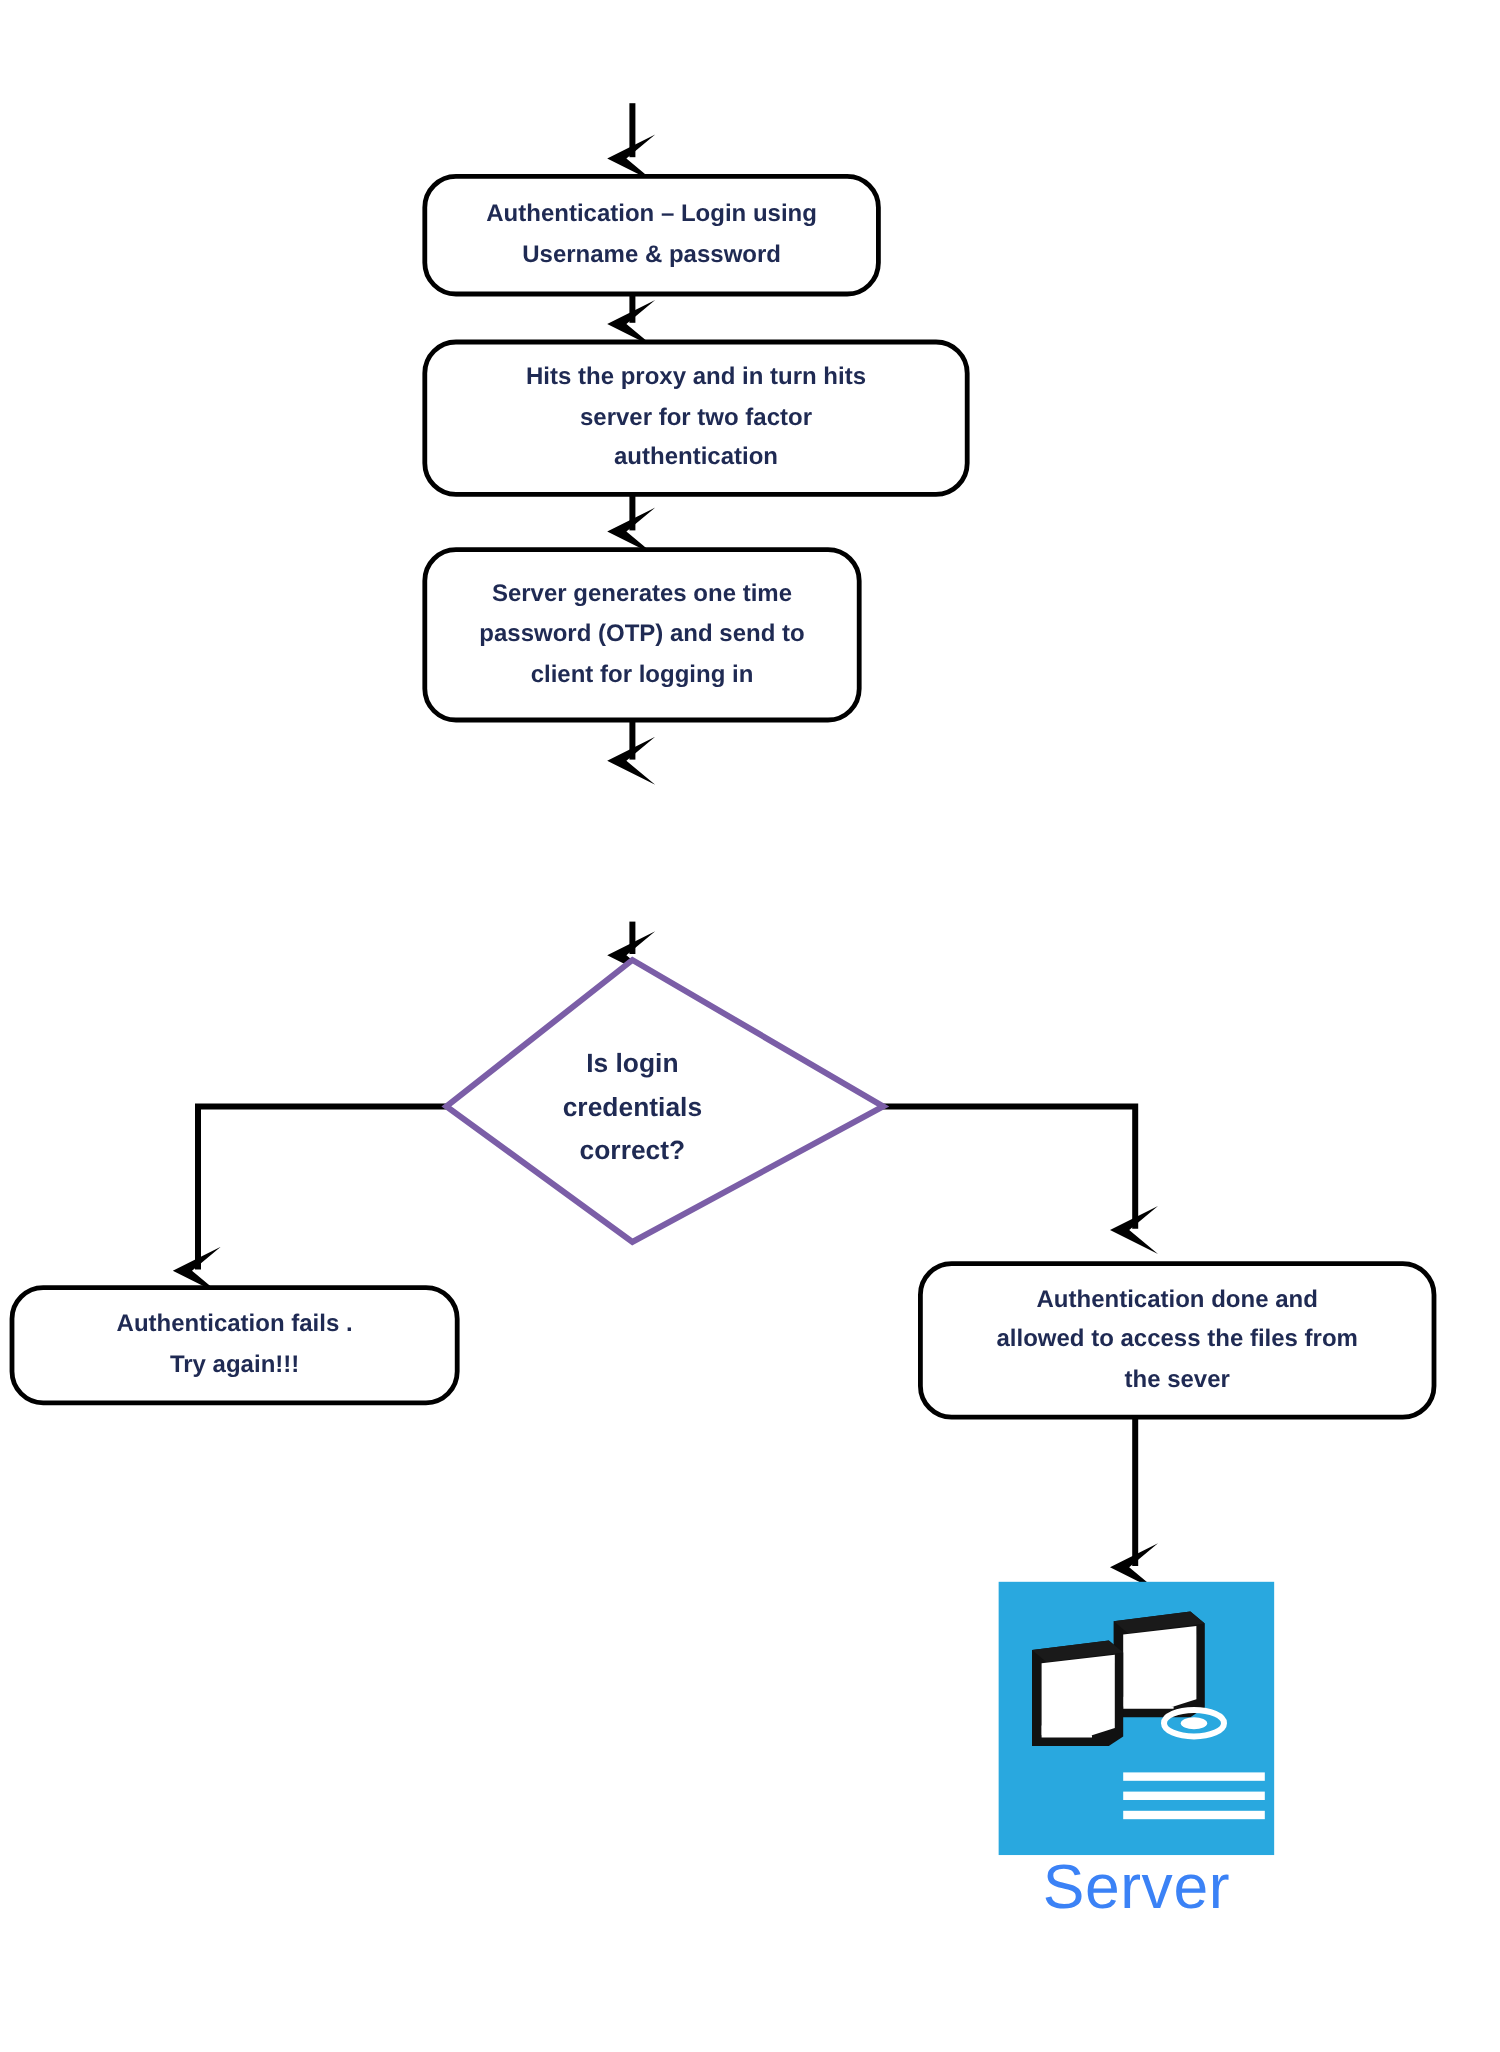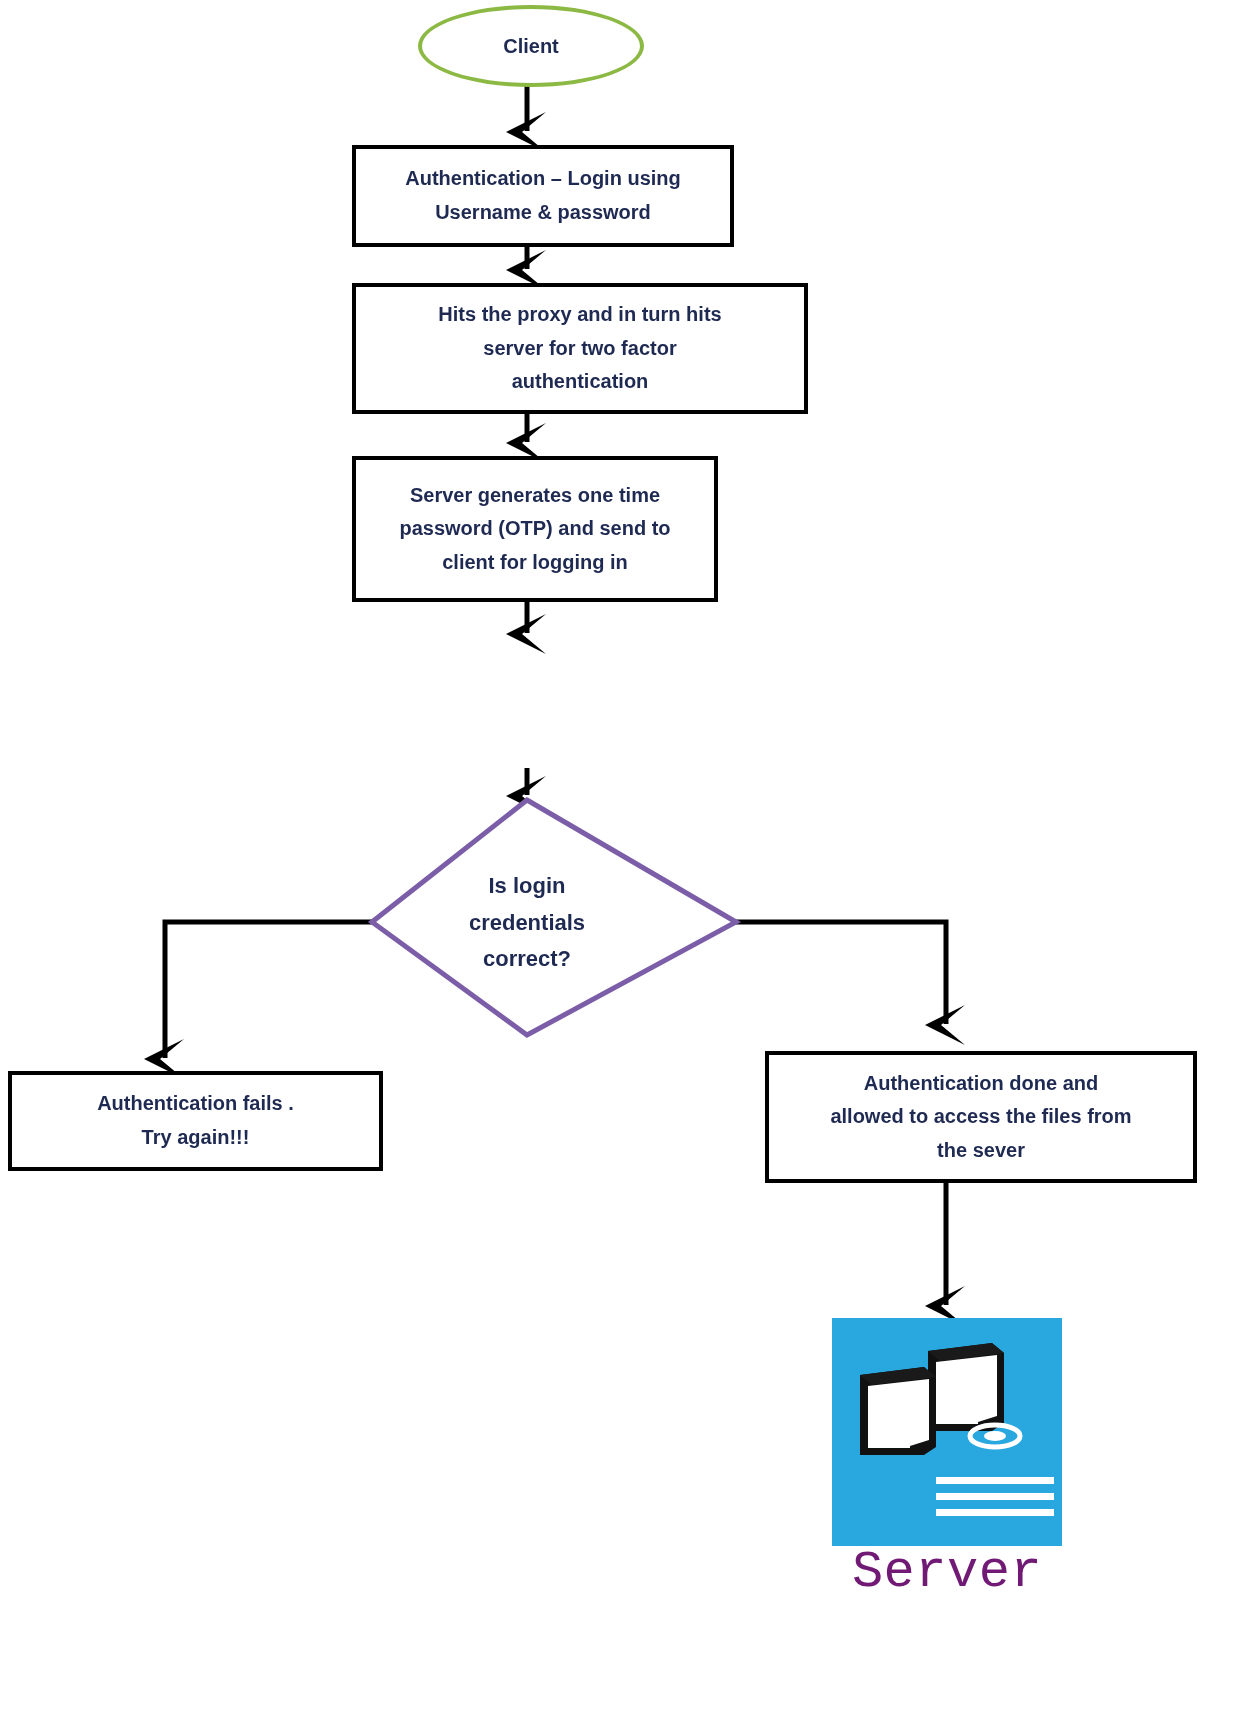--- a/index.html
+++ b/index.html
@@ -27,20 +27,21 @@
     height: 1710px;
     pointer-events: none;
   }
   .node {
     position: absolute;
     box-sizing: border-box;
     display: flex;
     align-items: center;
     justify-content: center;
     text-align: center;
+    border-radius: 28px;
   }
   .proc-box {
     border: 4px solid #000000;
     background: #ffffff;
     color: #1f2a53;
     font-weight: bold;
     font-size: 20px;
     line-height: 1.68;
     padding: 4px 10px;
   }
@@ -80,24 +81,24 @@
     left: 0; top: 0;
     width: 230px;
     height: 228px;
   }
   #server-caption {
     position: absolute;
     left: 0;
     top: 228px;
     width: 230px;
     text-align: center;
-    font-family: Liberation Mono, monospace;
+    font-family: Liberation Sans, sans-serif;
     font-size: 52px;
     font-weight: normal;
-    color: #701a75;
+    color: #3b82f6;
     letter-spacing: 0.5px;
     line-height: 1.05;
   }
 </style>
 </head>
 <body>
 
 <div id="canvas">
 
   <svg class="svg-layer" viewBox="0 0 1250 1710">
@@ -137,23 +138,20 @@
 
     <g>
       <line x1="946" y1="1170" x2="946" y2="1305" stroke="#000000" stroke-width="5" marker-end="url(#arrowhead)"></line>
     </g>
 
     <g>
       <path d="M527,800 L736,922 L527,1035 L372,922 Z" fill="#ffffff" stroke="#7B5EA7" stroke-width="5" stroke-linejoin="miter"></path>
     </g>
   </svg>
 
-  <div class="node start-ellipse" style="left:418px; top:5px; width:226px; height:82px;">
-    <span class="node-text">Client</span>
-  </div>
 
   <div class="node proc-box" style="left:352px; top:145px; width:382px; height:102px;">
     <span class="node-text">Authentication – Login using
 Username  &amp; password</span>
   </div>
 
   <div class="node proc-box" style="left:352px; top:283px; width:456px; height:131px;">
     <span class="node-text">Hits the proxy and in turn hits
 server for two  factor
 authentication</span>

